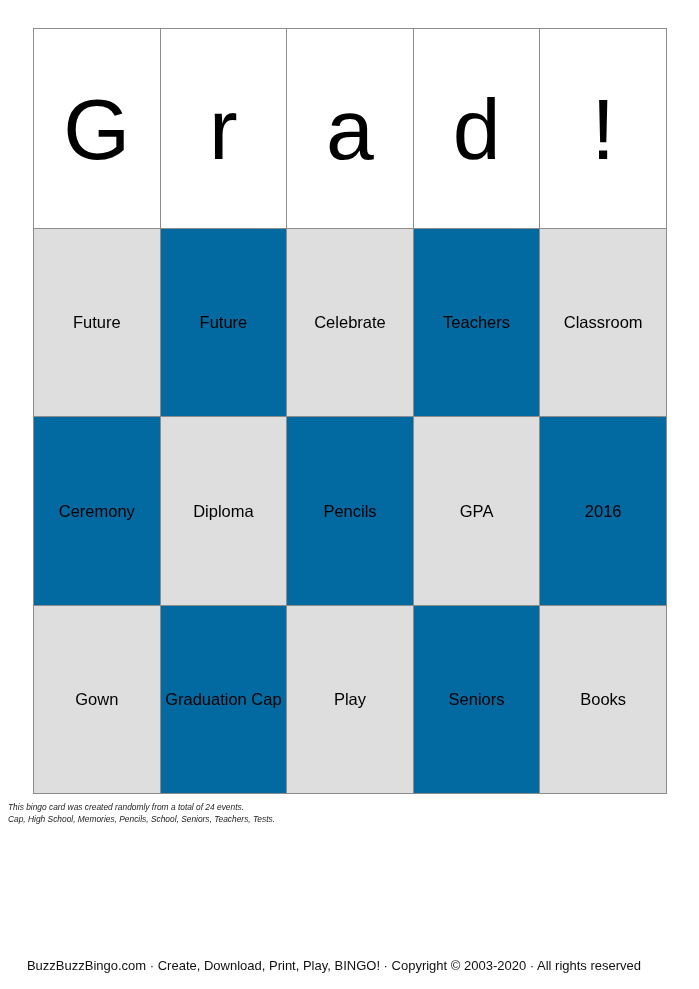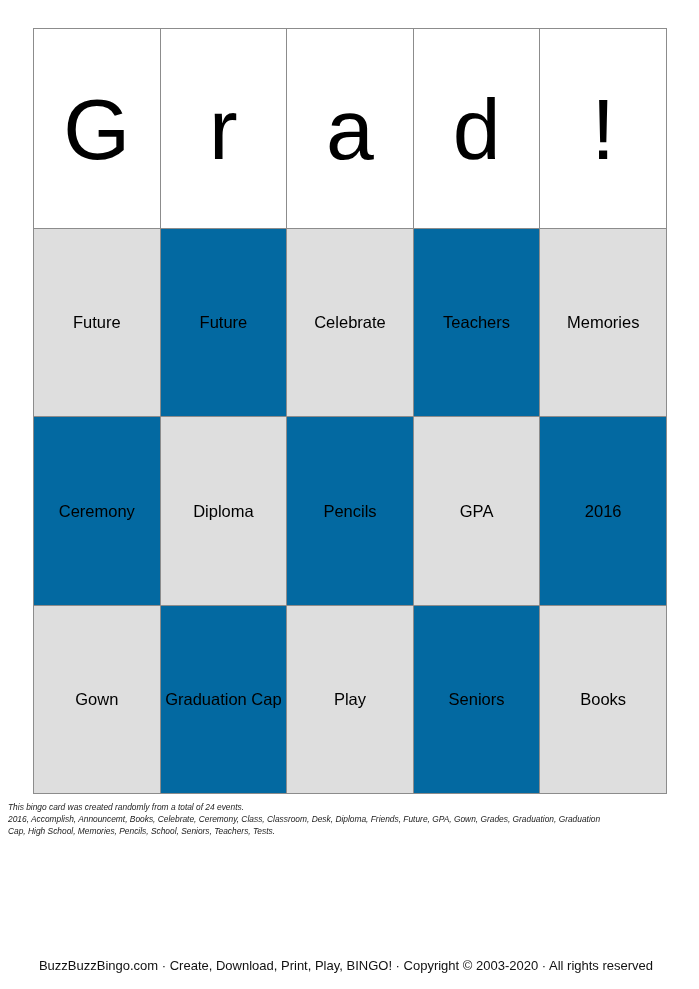--- a/index.html
+++ b/index.html
@@ -74,21 +74,21 @@
     width: 686px;
     font-size: 8.4px;
     line-height: 1.45;
     color: #222222;
   }
   .footnote-line { display: block; font-style: italic; }
 
   
   .page-footer {
     position: absolute;
-    left: 12px;
+    left: 0;
     top: 958px;
     width: 668px;
     text-align: center;
     font-size: 13px;
     color: #111111;
   }
 </style>
 </head>
 <body>
 
@@ -121,21 +121,21 @@
         <td class="cell cell-plain">
             <span class="cell-text">Future</span>
           </td>
         <td class="cell cell-shaded">
             <span class="cell-text">Celebrate</span>
           </td>
         <td class="cell cell-plain">
             <span class="cell-text">Teachers</span>
           </td>
         <td class="cell cell-shaded">
-            <span class="cell-text">Memories</span>
+            <span class="cell-text">Classroom</span>
           </td>
       </tr>
 
 
 
       <tr class="grid-row">
         <td class="cell cell-plain">
             <span class="cell-text">Ceremony</span>
           </td>
         <td class="cell cell-shaded">
@@ -167,21 +167,20 @@
           </td>
         <td class="cell cell-shaded">
             <span class="cell-text">Books</span>
           </td>
       </tr>
     </tbody>
   </table>
 
   <div class="footnote">
     <span class="footnote-line">This bingo card was created randomly from a total of 24 events.</span>
-    <span class="footnote-line">2016, Accomplish, Announcemt, Books, Celebrate, Ceremony, Class, Classroom, Desk, Diploma, Friends, Future, GPA, Gown, Grades, Graduation, Graduation</span>
     <span class="footnote-line">Cap, High School, Memories, Pencils, School, Seniors, Teachers, Tests.</span>
   </div>
 
   <div class="page-footer">
     <span>BuzzBuzzBingo.com · Create, Download, Print, Play, BINGO! · Copyright © 2003-2020 · All rights reserved</span>
   </div>
 
 </div>
 
 </body></html>

